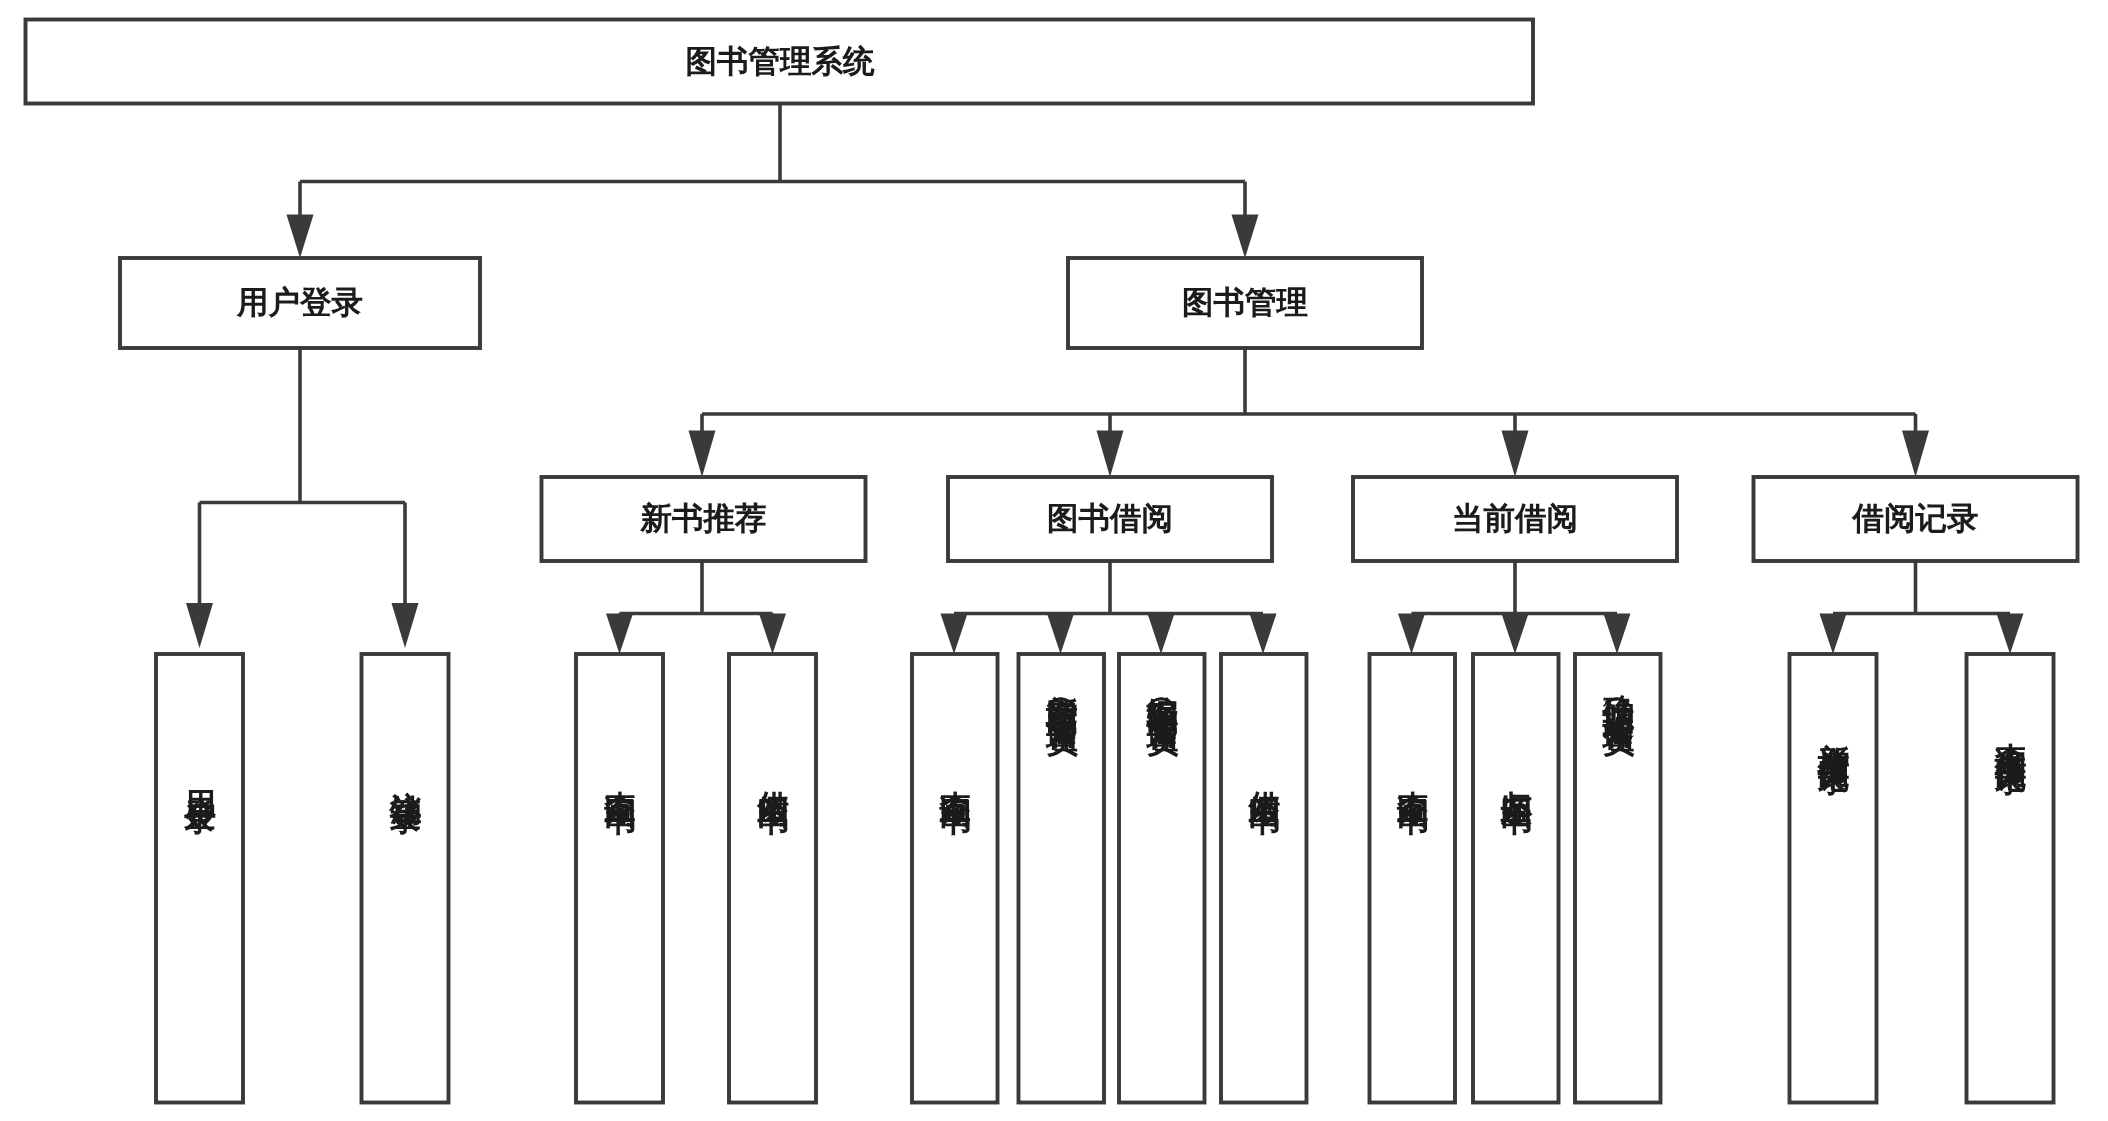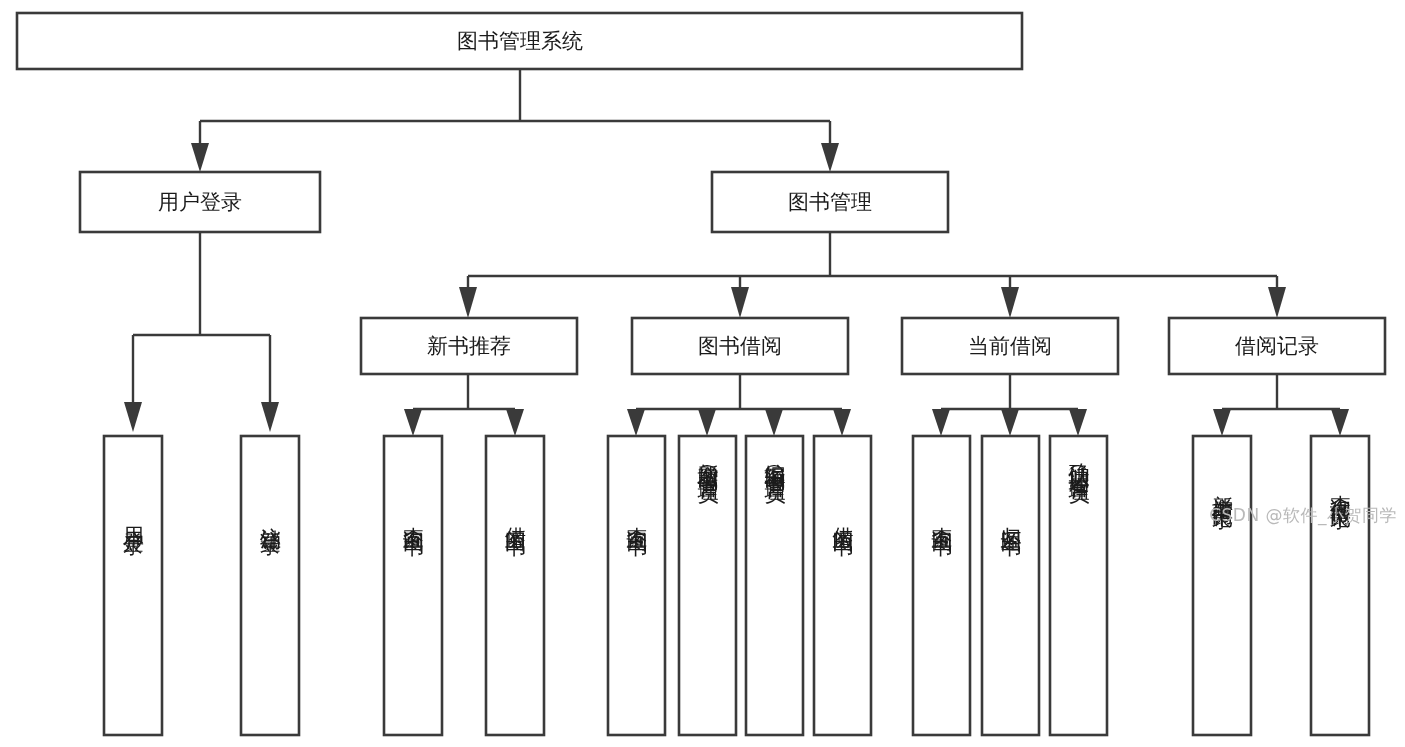--- a/index.html
+++ b/index.html
@@ -11,20 +11,21 @@
     width: 1405px;
     height: 747px;
     font-family: "DejaVu Sans", "Liberation Sans", sans-serif;
     overflow: hidden;
   }
   #diagram-root {
     position: relative;
     width: 1405px;
     height: 532px;
     background: #ffffff;
+    font-weight: bold;
   }
   svg#flow-svg {
     position: absolute;
     top: 0;
     left: 0;
     width: 1405px;
     height: 747px;
   }
   .node-box {
     fill: #ffffff;
@@ -253,15 +254,14 @@
   <div class="node-label-v-wrap" style="left:1050px; top:436px; width:57px; height:299px;">
     <span class="node-label-v" style="margin-top:10px;">确认归还（管理员）</span>
   </div>
   <div class="node-label-v-wrap" style="left:1193px; top:436px; width:58px; height:299px;">
     <span class="node-label-v" style="margin-top:42px;">新增借阅记录</span>
   </div>
   <div class="node-label-v-wrap" style="left:1311px; top:436px; width:58px; height:299px;">
     <span class="node-label-v" style="margin-top:42px;">查询借阅记录</span>
   </div>
 
-  <div id="watermark">CSDN @软件_小贺同学</div>
 
 </div>
 
 </body></html>

